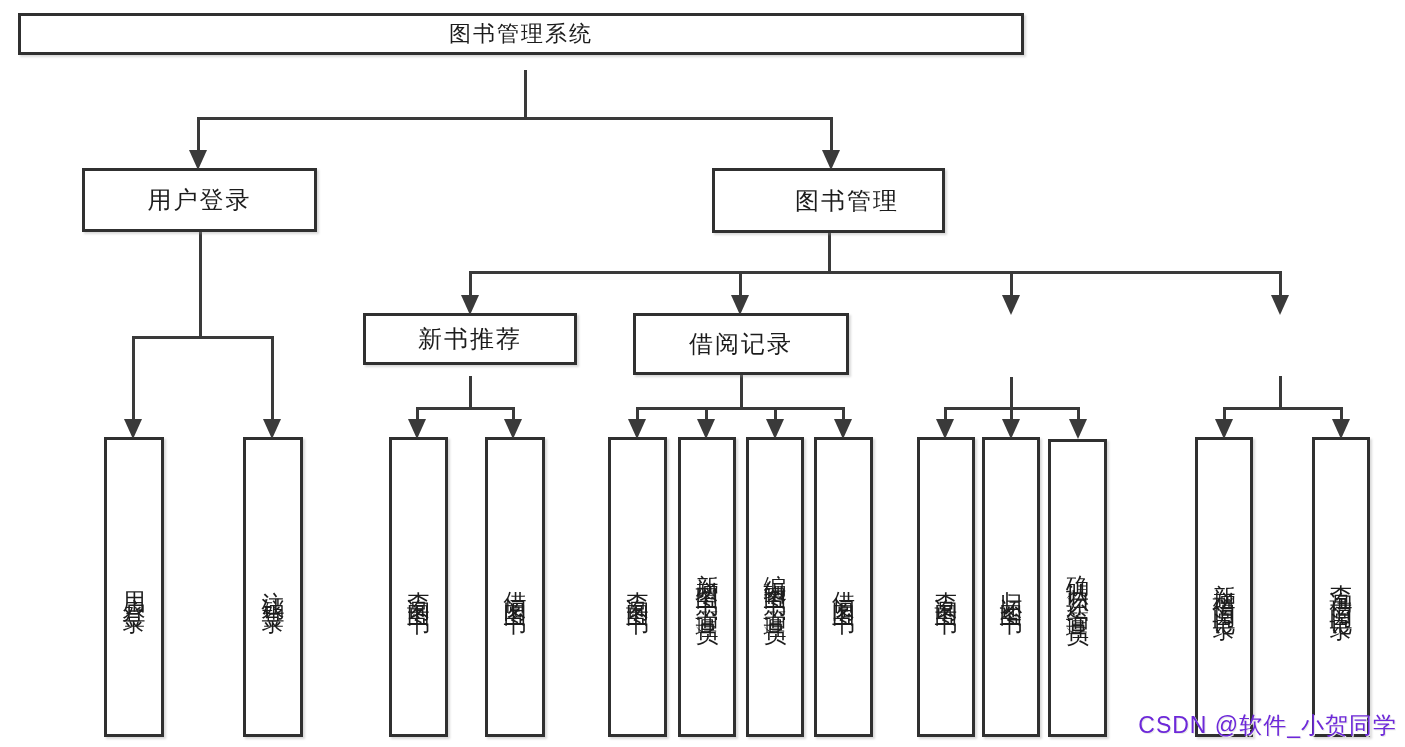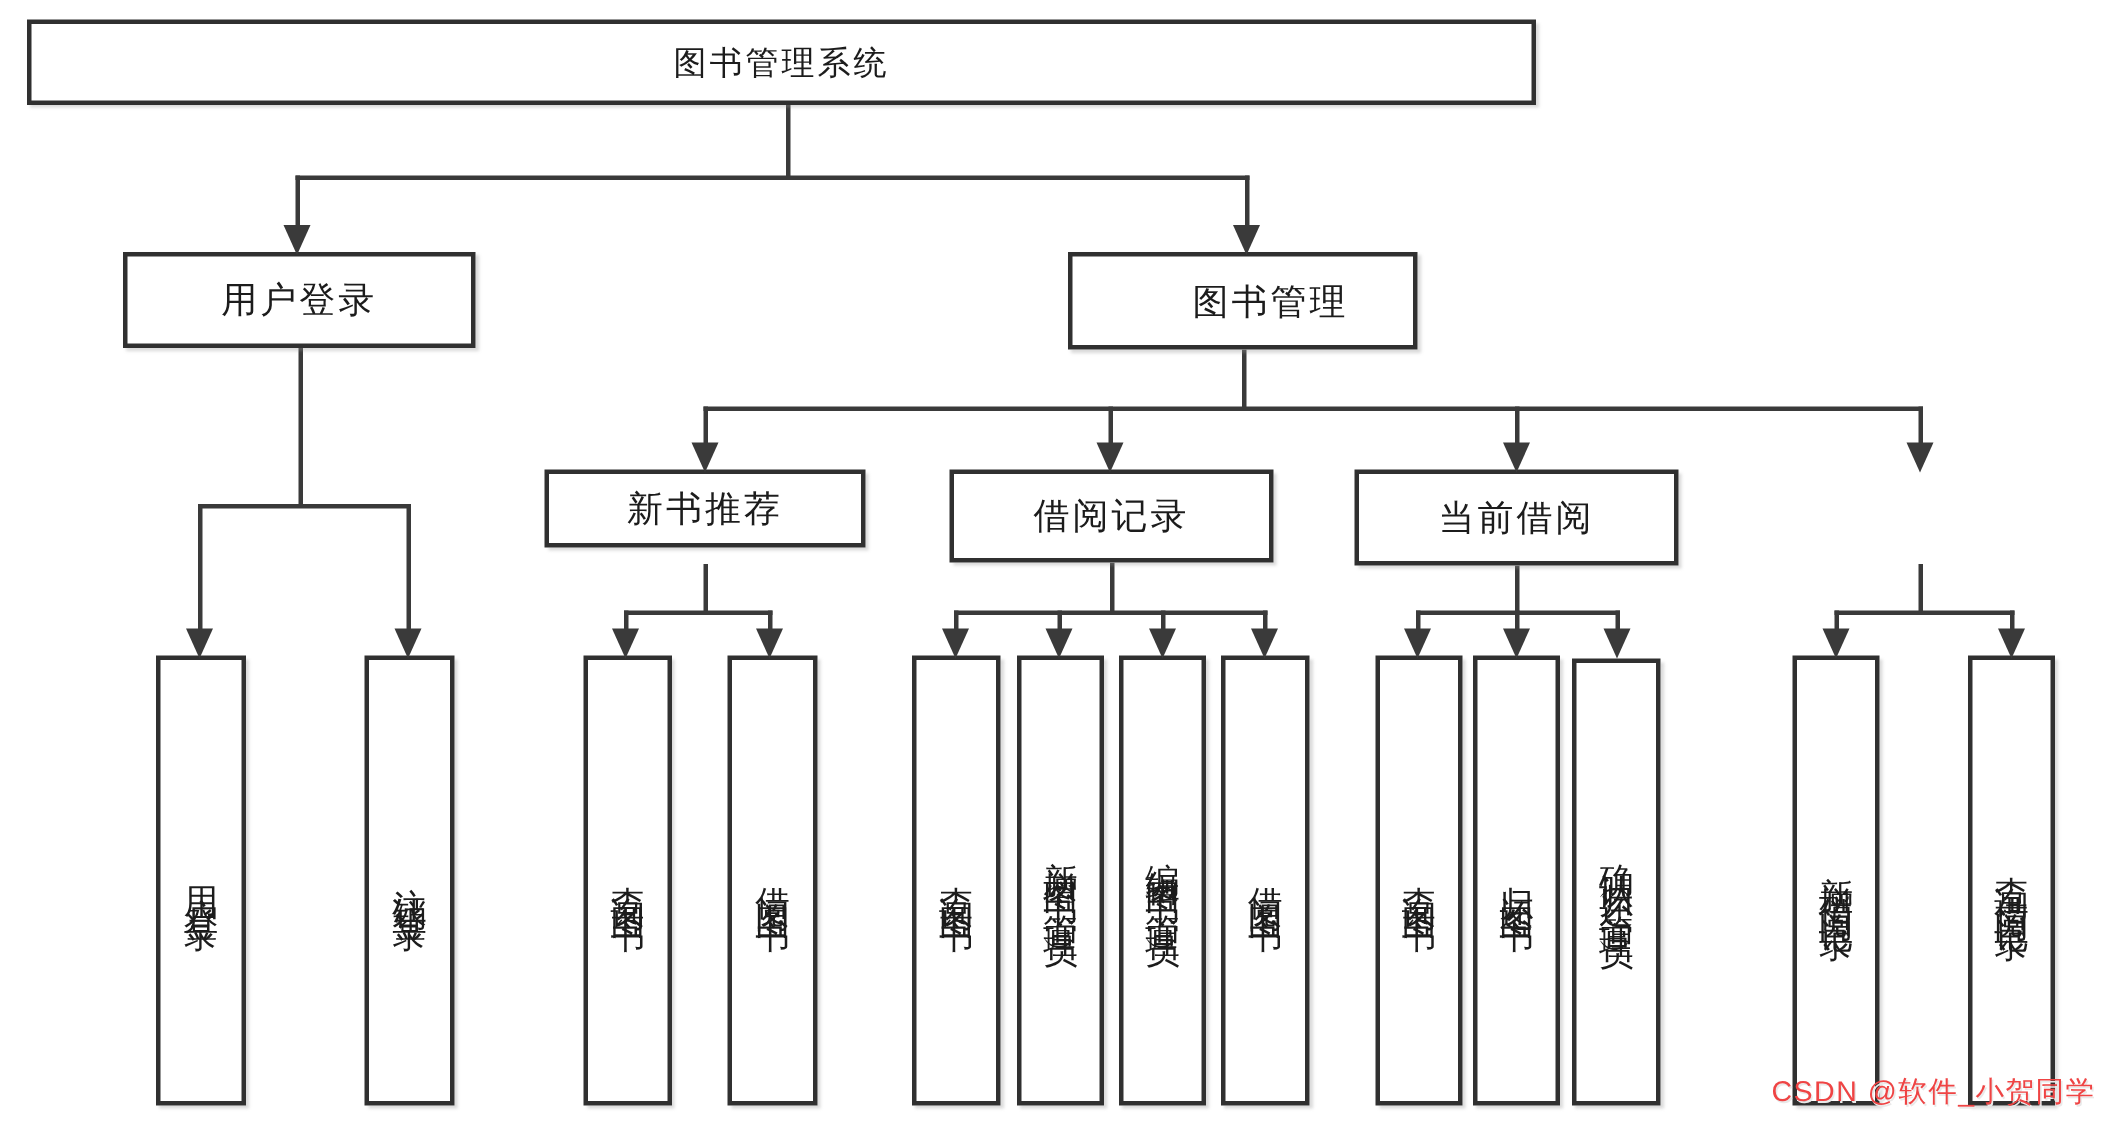--- a/index.html
+++ b/index.html
@@ -41,33 +41,33 @@
     position:absolute;
     width:0;height:0;
     border-left:9px solid transparent;
     border-right:9px solid transparent;
     border-top:20px solid #3a3a3a;
     z-index:3;
   }
   .watermark{
     position:absolute;
     right:8px;bottom:6px;
-    color:#ef4444;
+    color:#6d28d9;
     text-shadow:1px 1px 0 #e9e9e9;
-    font-size:19px;
+    font-size:23px;
     letter-spacing:1px;
     z-index:5;
   }
 </style>
 </head>
 <body>
 
 <div id="stage">
 
-  <div class="box root" style="left:18px;top:13px;width:1006px;height:57px;">图书管理系统</div>
+  <div class="box root" style="left:18px;top:13px;width:1006px;height:42px;">图书管理系统</div>
 
   <div class="vline" style="left:523.5px;top:70px;height:48px;"></div>
   <div class="hline" style="left:196.5px;top:116.5px;width:636px;"></div>
   <div class="vline" style="left:196.5px;top:116.5px;height:36px;"></div>
   <div class="arrow" style="left:189px;top:150px;"></div>
   <div class="vline" style="left:829.5px;top:116.5px;height:36px;"></div>
   <div class="arrow" style="left:822px;top:150px;"></div>
 
   <div class="box" style="left:82px;top:168px;width:235px;height:64px;">用户登录</div>
   <div class="box" style="left:712px;top:168px;width:233px;height:65px;padding-left:37px;">图书管理</div>
@@ -85,21 +85,20 @@
   <div class="arrow" style="left:461px;top:295px;"></div>
   <div class="vline" style="left:738.5px;top:270.5px;height:27px;"></div>
   <div class="arrow" style="left:731px;top:295px;"></div>
   <div class="vline" style="left:1009.5px;top:270.5px;height:27px;"></div>
   <div class="arrow" style="left:1002px;top:295px;"></div>
   <div class="vline" style="left:1278.5px;top:270.5px;height:27px;"></div>
   <div class="arrow" style="left:1271px;top:295px;"></div>
 
   <div class="box" style="left:363px;top:313px;width:214px;height:52px;">新书推荐</div>
   <div class="box" style="left:633px;top:313px;width:216px;height:62px;">借阅记录</div>
-  <div class="box" style="left:903px;top:313px;width:216px;height:64px;">当前借阅</div>
 
   <div class="vline" style="left:468.5px;top:376px;height:33px;"></div>
   <div class="hline" style="left:415.5px;top:406.5px;width:99px;"></div>
   <div class="vline" style="left:415.5px;top:406.5px;height:15px;"></div>
   <div class="arrow" style="left:408px;top:419px;"></div>
   <div class="vline" style="left:511.5px;top:406.5px;height:15px;"></div>
   <div class="arrow" style="left:504px;top:419px;"></div>
 
   <div class="vline" style="left:739.5px;top:375px;height:34px;"></div>
   <div class="hline" style="left:635.5px;top:406.5px;width:209px;"></div>

